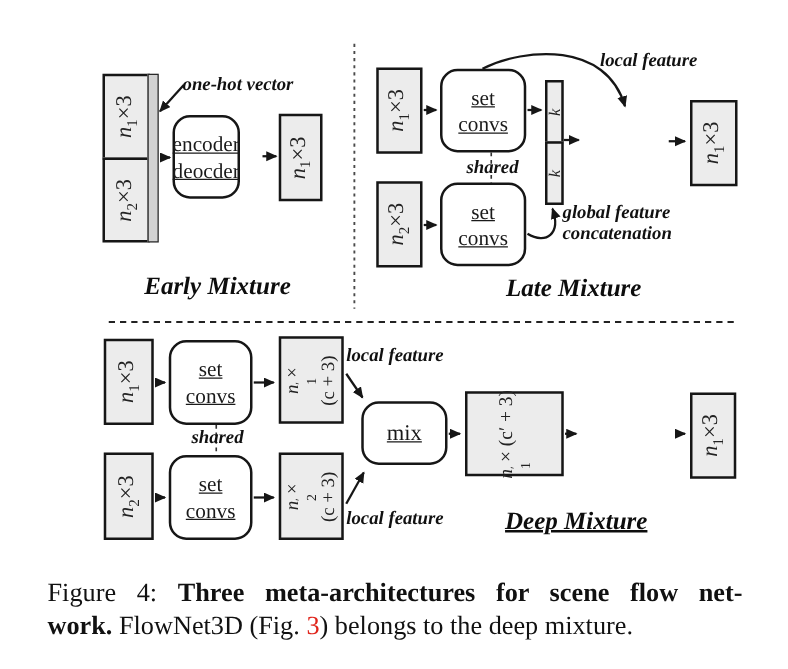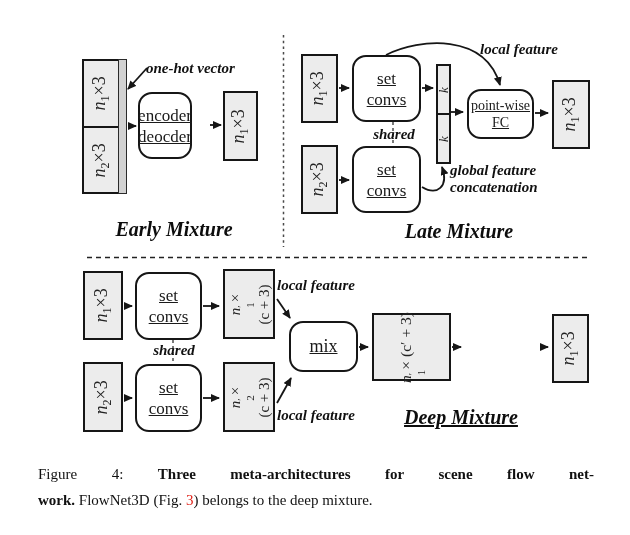--- a/index.html
+++ b/index.html
@@ -45,21 +45,21 @@
   .math .mi{font-style:italic;}
   .math sub{font-size:12px;}
   .pstack{display:inline-flex;flex-direction:column;align-items:flex-start;vertical-align:-5px;}
   .pstack .pr{font-size:10px;line-height:7px;}
   .pstack .sb{font-size:11px;line-height:10px;}
 
   .ann{position:absolute;font-style:italic;font-weight:600;font-size:15px;color:#111;white-space:nowrap;line-height:16.5px;}
   .ann.center{text-align:center;}
   .sec-title{position:absolute;font-weight:bold;font-style:italic;font-size:20px;text-align:center;width:240px;color:#0d0d0d;}
 
-  .caption{position:absolute;left:38px;top:461px;width:556px;font-size:15px;line-height:26px;color:#111;}
+  .caption{position:absolute;left:38px;top:461px;width:556px;font-size:21px;line-height:26px;color:#111;}
   .cap1{text-align:justify;text-align-last:justify;}
   .b{font-weight:bold;}
   .ref{color:var(--ref_red);}
 </style>
 </head>
 <body>
 
 <div class="canvas">
 
   <svg class="overlay" viewBox="0 0 630 535">
@@ -134,24 +134,20 @@
     <div>convs</div>
   </div>
 
   <div class="vbox" style="left:436px;top:64px;width:15px;height:51px;">
     <span class="klabel">k</span>
   </div>
   <div class="vbox" style="left:436px;top:113px;width:15px;height:51px;">
     <span class="klabel">k</span>
   </div>
 
-  <div class="rbox small" style="left:467px;top:89px;width:67px;height:50px;">
-    <div>point-wise</div>
-    <div>FC</div>
-  </div>
 
   <div class="vbox" style="left:552px;top:80px;width:38px;height:69px;">
     <span class="vlabel math"><span class="mi">n</span><sub>1</sub><span>×3</span></span>
   </div>
 
   <div class="ann" style="left:480px;top:41px;">local feature</div>
   <div class="ann" style="left:450px;top:162px;">
     <div>global feature</div>
     <div>concatenation</div>
   </div>

